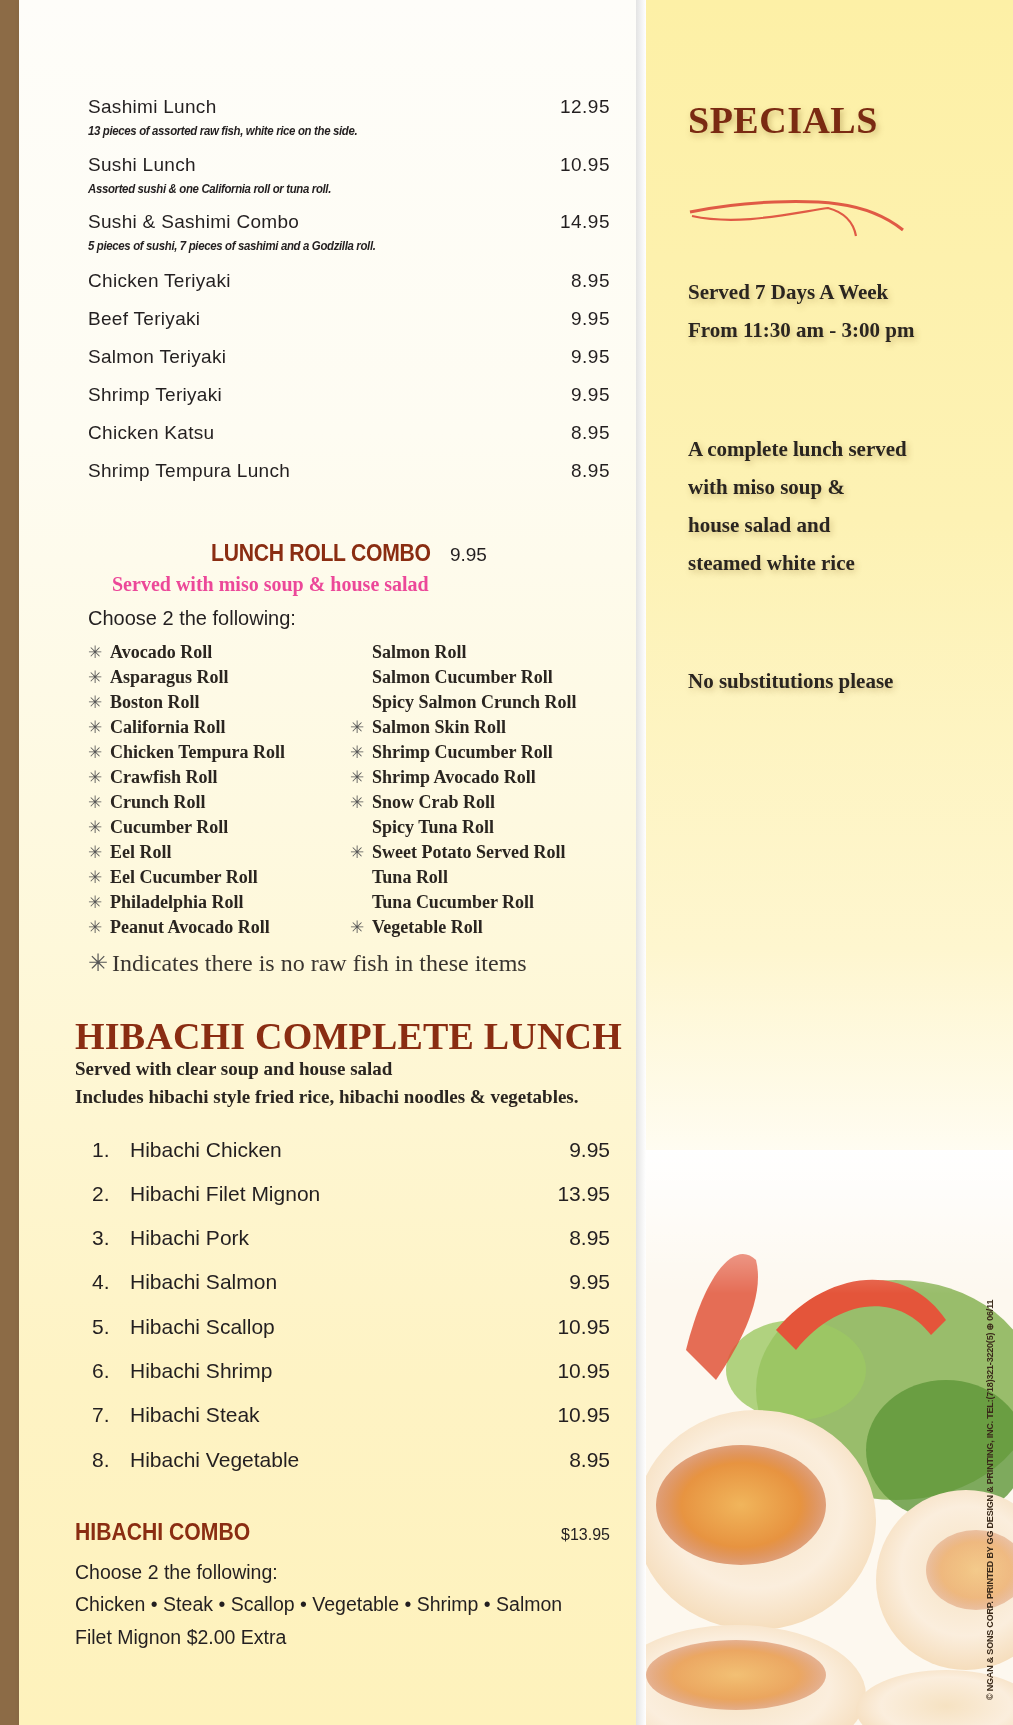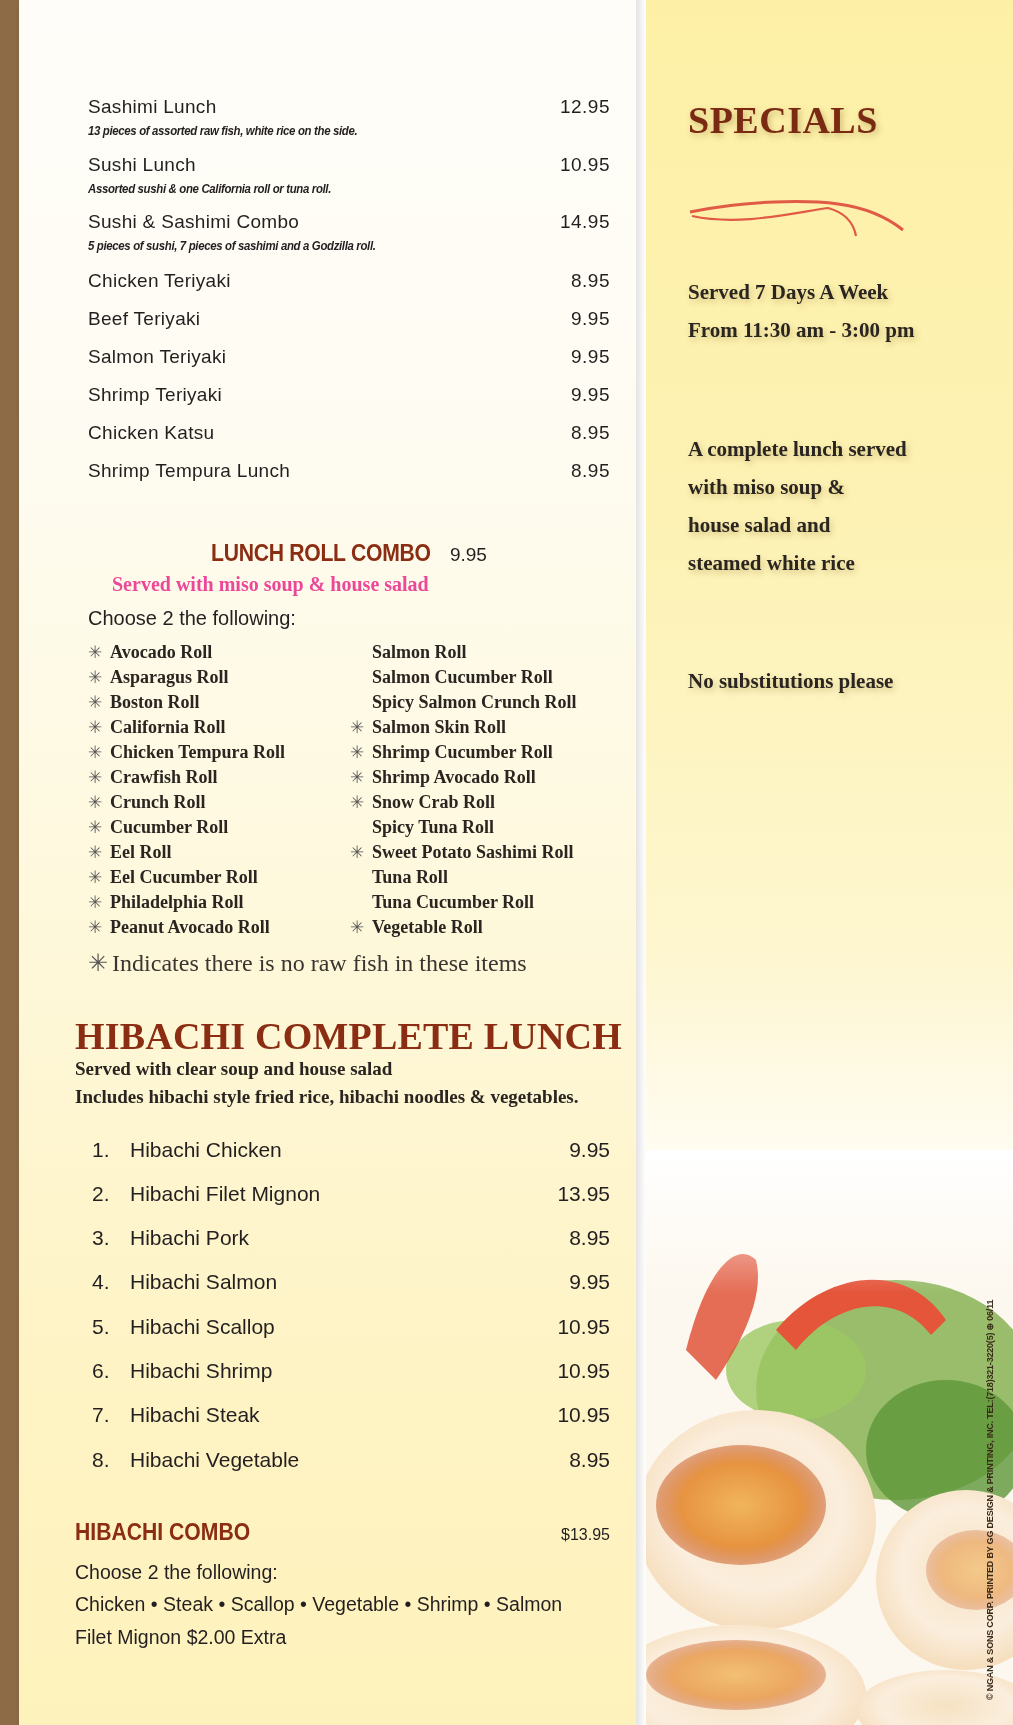--- a/index.html
+++ b/index.html
@@ -127,21 +127,21 @@
 
 <ul class="roll-col col2">
   <li><span class="star"></span><span>Salmon Roll</span></li>
   <li><span class="star"></span><span>Salmon Cucumber Roll</span></li>
   <li><span class="star"></span><span>Spicy Salmon Crunch Roll</span></li>
   <li><span class="star">✳</span><span>Salmon Skin Roll</span></li>
   <li><span class="star">✳</span><span>Shrimp Cucumber Roll</span></li>
   <li><span class="star">✳</span><span>Shrimp Avocado Roll</span></li>
   <li><span class="star">✳</span><span>Snow Crab Roll</span></li>
   <li><span class="star"></span><span>Spicy Tuna Roll</span></li>
-  <li><span class="star">✳</span><span>Sweet Potato Sashimi Roll</span></li>
+  <li><span class="star">✳</span><span>Sweet Potato Served Roll</span></li>
   <li><span class="star"></span><span>Tuna Roll</span></li>
   <li><span class="star"></span><span>Tuna Cucumber Roll</span></li>
   <li><span class="star">✳</span><span>Vegetable Roll</span></li>
 </ul>
 
 <div class="footnote">
   <span class="star">✳</span><span>Indicates there is no raw fish in these items</span>
 </div>
 
 <div class="hib-title">HIBACHI COMPLETE LUNCH</div>

